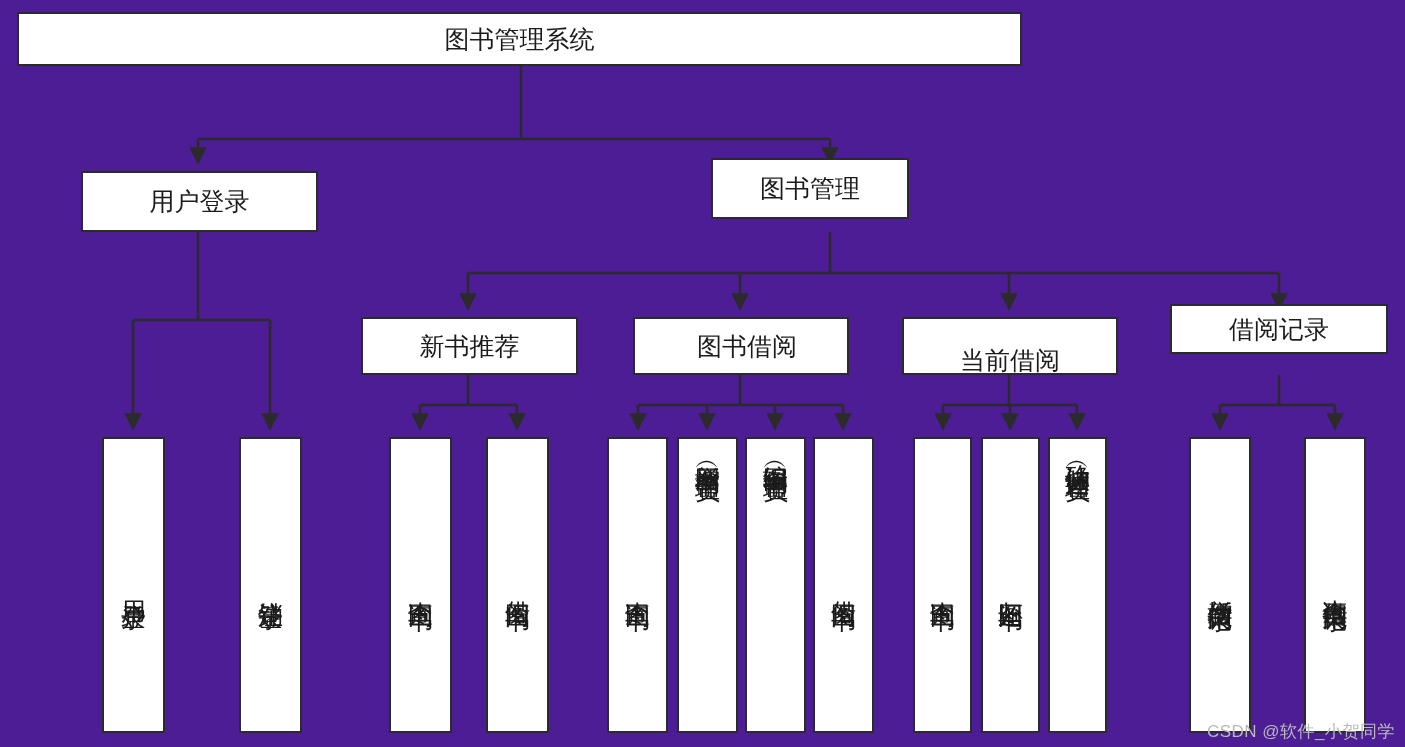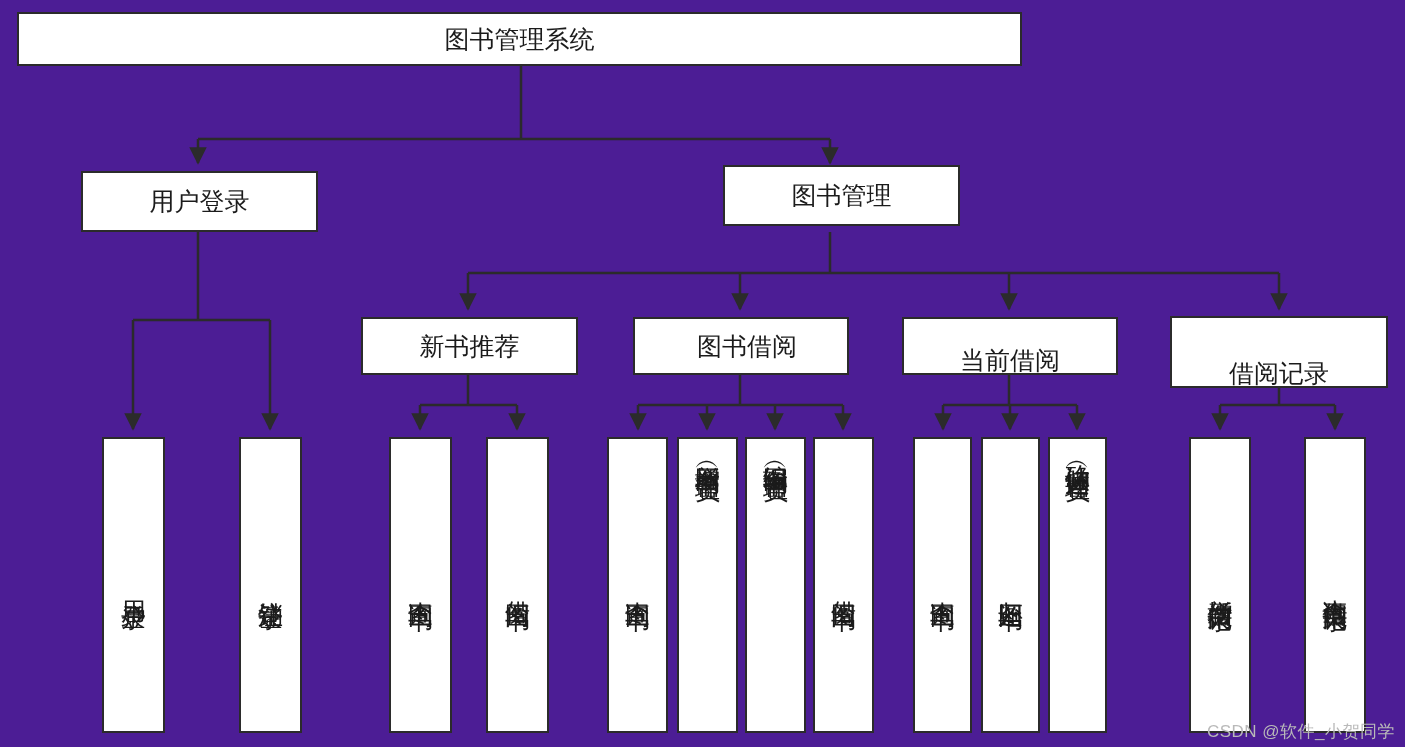--- a/index.html
+++ b/index.html
@@ -132,34 +132,34 @@
     </g>
   </svg>
 
   <div class="node horiz root" style="left:17px; top:12px; width:1005px; height:54px;">
     <span class="label">图书管理系统</span>
   </div>
 
   <div class="node horiz" style="left:81px; top:171px; width:237px; height:61px;">
     <span class="label">用户登录</span>
   </div>
-  <div class="node horiz" style="left:711px; top:165px; width:237px; height:61px;margin-left:12px;">
+  <div class="node horiz" style="left:711px; top:158px; width:198px; height:61px;">
     <span class="label">图书管理</span>
   </div>
 
   <div class="node horiz" style="left:361px; top:317px; width:217px; height:58px;">
     <span class="label">新书推荐</span>
   </div>
   <div class="node horiz" style="left:633px; top:317px; width:216px; height:58px;padding-left:12px;">
     <span class="label">图书借阅</span>
   </div>
   <div class="node horiz" style="left:902px; top:317px; width:216px; height:58px;align-items:flex-end;">
     <span class="label">当前借阅</span>
   </div>
-  <div class="node horiz" style="left:1170px; top:316px; width:218px; height:72px;align-items:flex-end;">
+  <div class="node horiz" style="left:1170px; top:304px; width:218px; height:50px;">
     <span class="label">借阅记录</span>
   </div>
 
   <div class="node vert mid" style="left:102px; top:437px; width:63px; height:296px;">
     <span class="label">用户登录</span>
   </div>
   <div class="node vert mid" style="left:239px; top:437px; width:63px; height:296px;">
     <span class="label">注销登录</span>
   </div>
 

